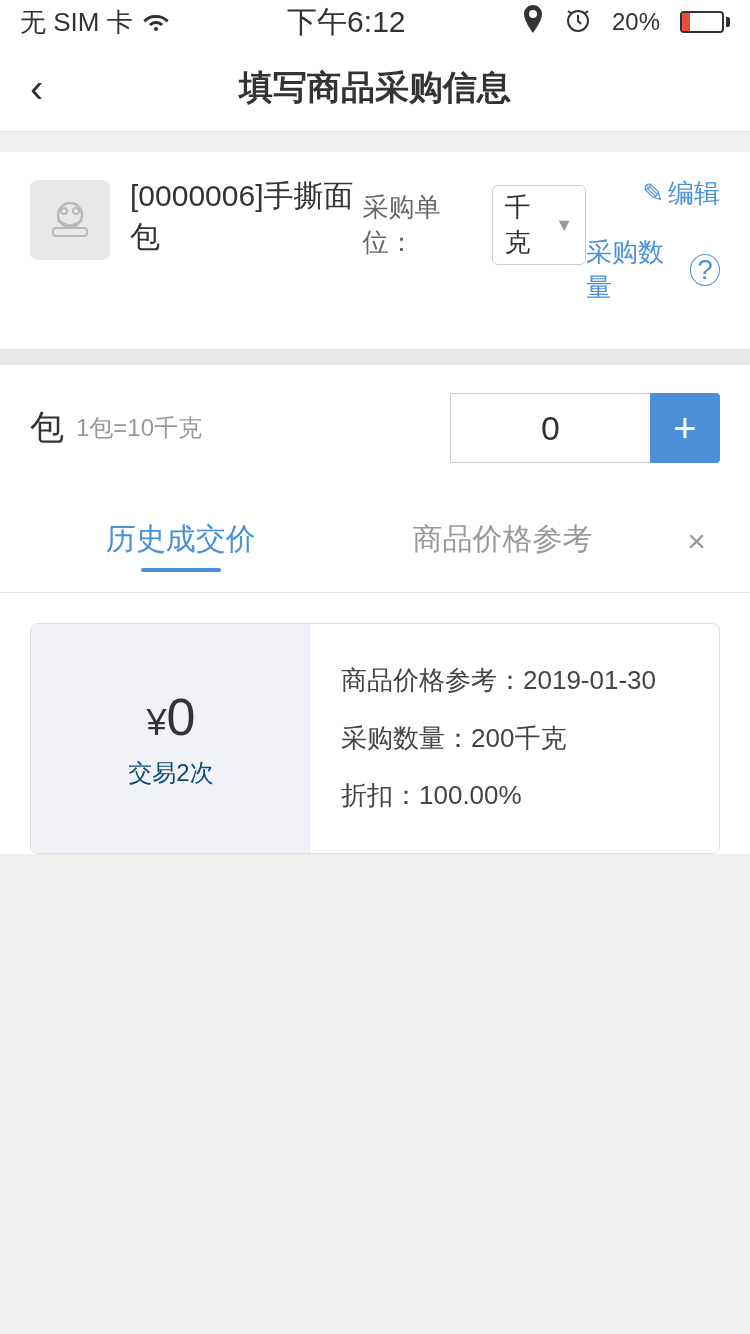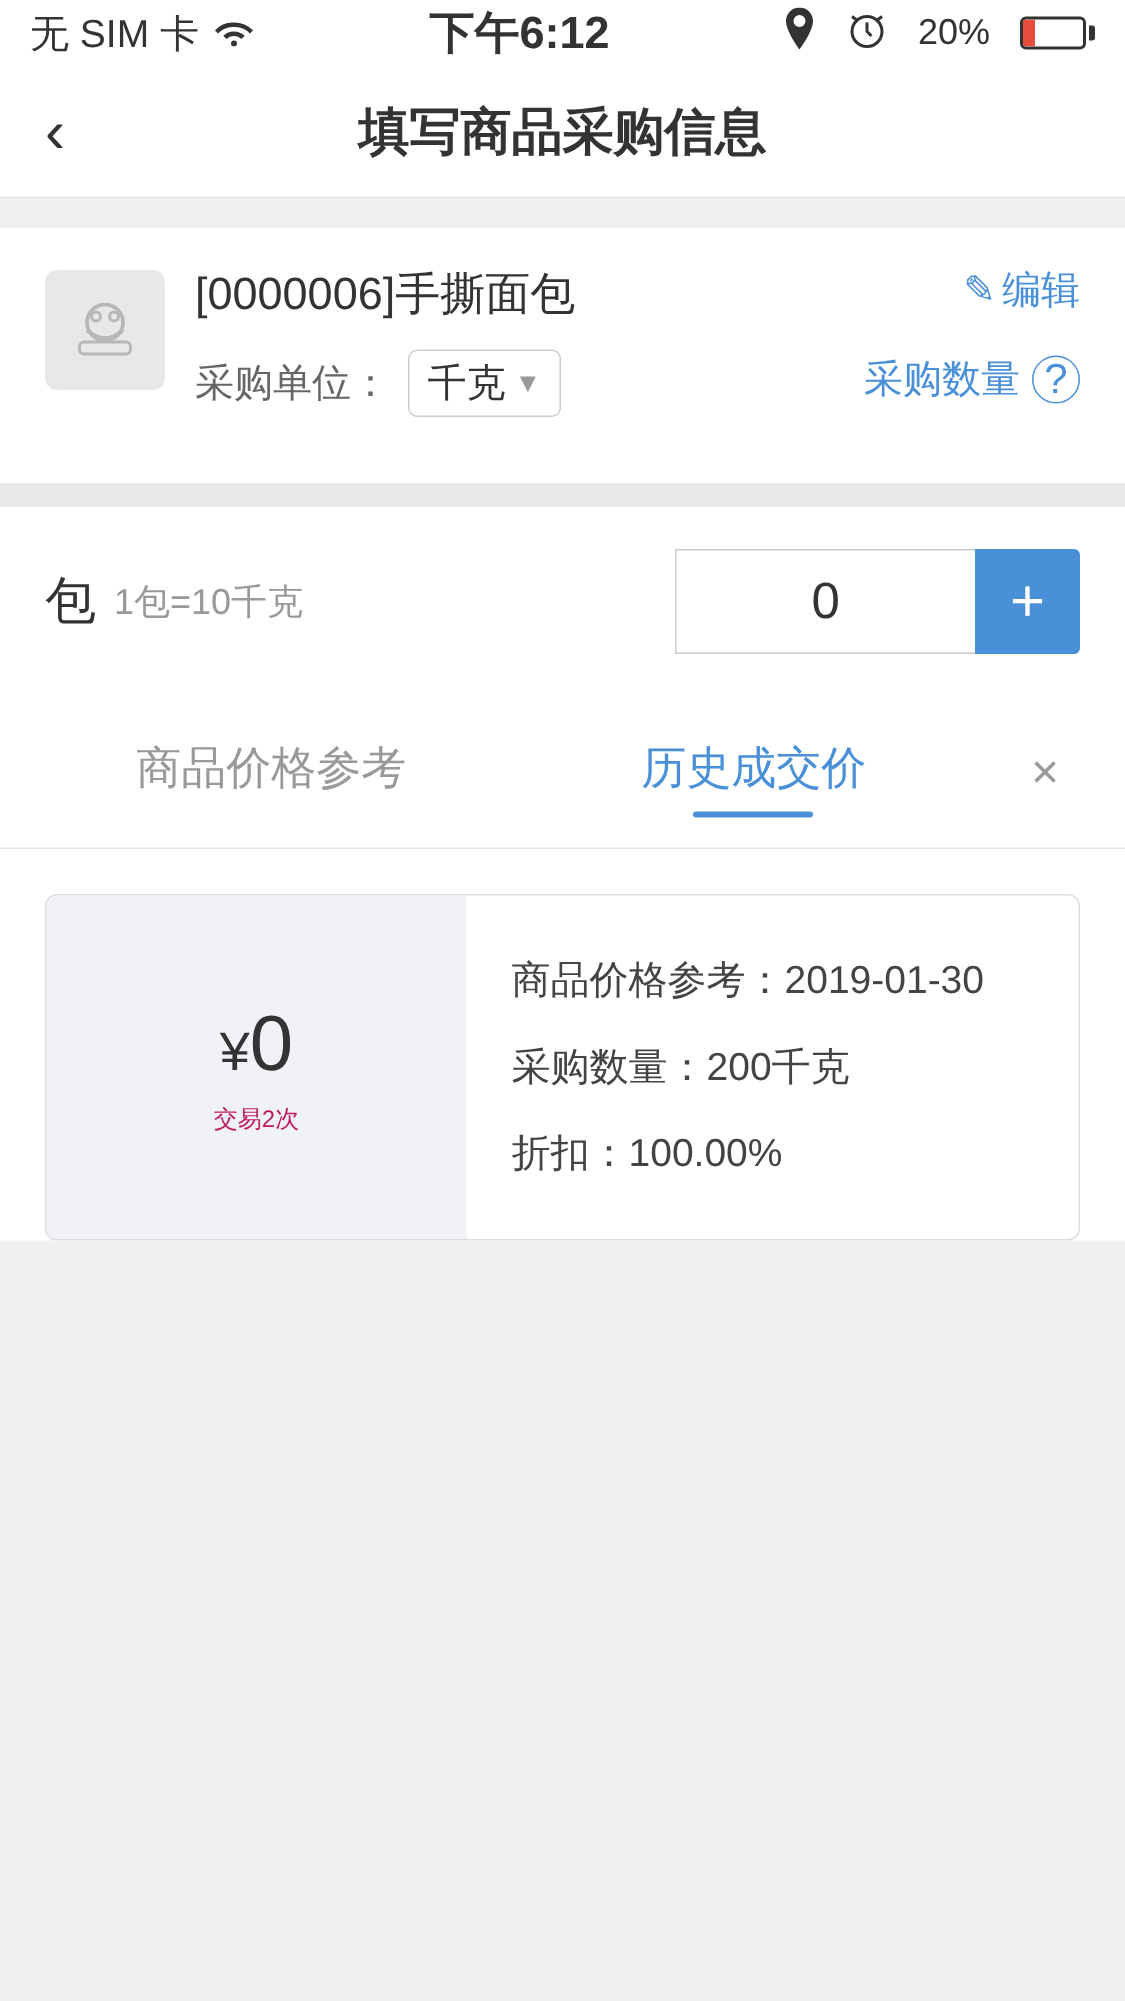--- a/index.html
+++ b/index.html
@@ -24,21 +24,21 @@
       font-size: 26px;
       font-weight: 500;
     }
     .status-left {
       display: flex;
       align-items: center;
       gap: 8px;
     }
     .status-center {
       font-size: 30px;
-      font-weight: 700;
+      font-weight: 400;
     }
     .status-right {
       display: flex;
       align-items: center;
       gap: 20px;
       font-size: 24px;
       text-align: right;
     }
     .battery-icon {
       display: inline-flex;
@@ -119,21 +119,21 @@
       flex-shrink: 0;
       margin-top: 4px;
     }
     .product-icon svg {
       width: 50px;
       height: 50px;
       opacity: 0.5;
     }
     .product-name-area {
       display: flex;
-      flex-direction: column;
+      flex-direction: row;
       justify-content: center;
     }
     .product-name {
       font-size: 30px;
       font-weight: 500;
       color: #333;
       margin-bottom: 16px;
     }
     .product-unit-row {
       display: flex;
@@ -303,22 +303,22 @@
     }
     .history-price {
       font-size: 52px;
       font-weight: 500;
       color: #333;
     }
     .history-price-symbol {
       font-size: 36px;
     }
     .history-count {
-      font-size: 16px;
-      color: #be185d;
+      font-size: 24px;
+      color: #0c4a6e;
       margin-top: 10px;
     }
     .history-right {
       flex: 1;
       padding: 36px 30px;
       display: flex;
       flex-direction: column;
       gap: 16px;
       justify-content: center;
     }
@@ -414,27 +414,27 @@
   </div>
   <div class="quantity-control">
     <div class="qty-input-box">0</div>
     <div class="qty-plus-btn">+</div>
   </div>
 </div>
 
 <div class="bottom-panel">
 
   <div class="tabs-row">
+    <div class="tab-item active">
+      <span>历史成交价</span>
+      <div class="tab-underline"></div>
+    </div>
     <div class="tab-item">
       <span>商品价格参考</span>
       <div class="tab-placeholder"></div>
-    </div>
-    <div class="tab-item active">
-      <span>历史成交价</span>
-      <div class="tab-underline"></div>
     </div>
     <div class="tab-close">×</div>
   </div>
 
   <div class="history-card">
     <div class="history-left">
       <div class="history-price">
         <span class="history-price-symbol">¥</span><span>0</span>
       </div>
       <div class="history-count">交易2次</div>

